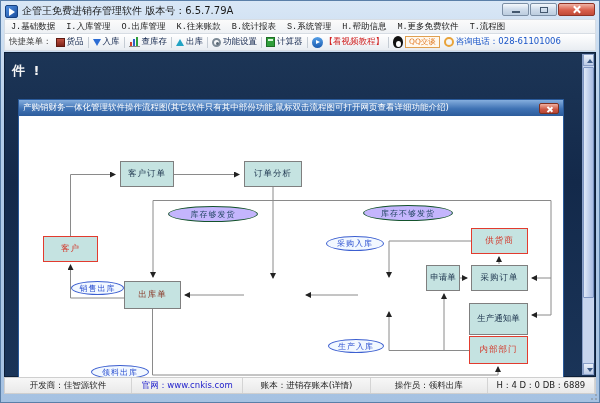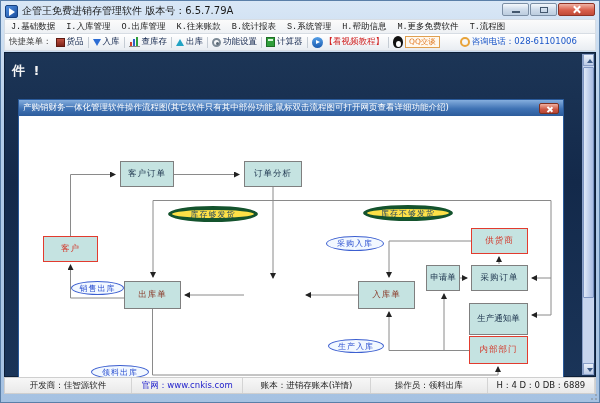--- a/index.html
+++ b/index.html
@@ -49,21 +49,21 @@
   .ic-calc { width:9px; height:10px; background:#2f9e3a; border:1px solid #1d6e26; }
   .ic-calc:after { content:""; position:absolute; left:1px; top:1px; width:5px; height:2px; background:#d8f5d8; }
   .ic-play { width:11px; height:11px; border-radius:50%; background:linear-gradient(#55a0e8,#1b5cb0); }
   .ic-play:after { content:""; position:absolute; left:4px; top:3px; width:0; height:0;
                    border-left:4px solid #fff; border-top:2.5px solid transparent; border-bottom:2.5px solid transparent; }
   .tb-video { color:#d02020; }
   .ic-qq { width:10px; height:12px; background:#111; border-radius:50% 50% 45% 45%; }
   .ic-qq:after { content:""; position:absolute; left:2.5px; top:5px; width:5px; height:6px; background:#fff; border-radius:50%; }
   .qq-badge { font-size:7.5px; color:#e07820; border:1px solid #e0a050; border-radius:0; padding:0 3px; background:#fff8ee; }
   .ic-info { width:10px; height:10px; border-radius:50%; border:2px solid #e8a33a; }
-  .tb-phone { color:#1a56c8;margin-left:16px; }
+  .tb-phone { color:#1a56c8; }
 
   
   .mdi { position:absolute; left:3px; right:3px; top:51px; bottom:25px;
          background:linear-gradient(#1c3556,#13294a 40%,#1a3458); border:1px solid #0d1f38; }
   .marquee { position:absolute; left:7px; top:9px; color:#f5f5f5; font-size:13px; font-weight:bold; letter-spacing:2px; }
 
   
   .scroll { position:absolute; top:1px; bottom:1px; right:1px; width:12px; background:#c7d5ee; border-left:1px solid #8aa0c8; }
   .sc-btn { position:absolute; left:0; width:11px; height:12px; background:linear-gradient(#eaf1fa,#bccbe6); border:1px solid #8aa0c8; }
   .sc-btn.up { top:0; } .sc-btn.down { bottom:0; }
@@ -81,21 +81,21 @@
   .fw-close:before,.fw-close:after { content:""; position:absolute; left:9px; top:2px; width:1.6px; height:7px; background:#fff; }
   .fw-close:before { transform:rotate(45deg);} .fw-close:after { transform:rotate(-45deg);}
   .fw-client { position:relative; width:544px; height:263px; background:#fff; overflow:hidden; }
   .fw-client svg { position:absolute; left:0; top:0; }
 
   .fnode { position:absolute; display:flex; align-items:center; justify-content:center;
            font-size:8.5px; letter-spacing:1px; white-space:nowrap; }
   .box { background:#c5e3e1; border:1px solid #7f7f7f; color:#223a52; }
   .box.red { border:1.5px solid #e23b2e; color:#d43527; }
   .box.brick { color:#8a3a28; }
-  .oval { border-radius:50%; background:#fde047; border:4px solid #14532d; color:#1f4460; font-size:8px; }
+  .oval { border-radius:50%; background:#c4b5fd; border:1px solid #14532d; color:#1f4460; font-size:8px; }
   .oval.blue { background:#f2f8ff; border:1px solid #3c5fd0; color:#2a4fd0; }
 
   
   .statusbar { position:absolute; left:3px; right:3px; bottom:8px; height:17px; background:linear-gradient(#f7f7f7,#e9e9e9);
                border:1px solid #cfcfcf; display:flex; align-items:center; font-size:8.5px; color:#222; }
   .sb-panel { display:flex; align-items:center; justify-content:center; height:100%; border-right:1px solid #d4d4d4; white-space:nowrap; overflow:hidden; }
   .sb-link { color:#2222cc; }
   .sb-dot { width:7px; height:7px; border-radius:50%; background:#1a48c4; }
   .grip { position:absolute; right:1px; bottom:1px; width:10px; height:10px;
           background:
@@ -225,21 +225,20 @@
           </g>
         </svg>
 
         <div class="fnode box" style="left:101px;top:45px;width:54px;height:26px">客户订单</div>
         <div class="fnode box" style="left:225px;top:45px;width:58px;height:26px">订单分析</div>
         <div class="fnode box red" style="left:24px;top:120px;width:55px;height:26px">客户</div>
         <div class="fnode box red" style="left:452px;top:112px;width:57px;height:26px">供货商</div>
         <div class="fnode box" style="left:407px;top:149px;width:34px;height:26px;letter-spacing:0">申请单</div>
         <div class="fnode box" style="left:452px;top:149px;width:57px;height:26px">采购订单</div>
         <div class="fnode box brick" style="left:105px;top:165px;width:57px;height:28px">出库单</div>
-        <div class="fnode box brick" style="left:339px;top:165px;width:57px;height:28px">入库单</div>
         <div class="fnode box" style="left:450px;top:187px;width:59px;height:32px;letter-spacing:0">生产通知单</div>
         <div class="fnode box red" style="left:450px;top:220px;width:59px;height:28px">内部部门</div>
 
         <div class="fnode oval" style="left:149px;top:90px;width:90px;height:16px">库存够发货</div>
         <div class="fnode oval" style="left:344px;top:89px;width:90px;height:16px">库存不够发货</div>
         <div class="fnode oval blue" style="left:307px;top:120px;width:58px;height:15px">采购入库</div>
         <div class="fnode oval blue" style="left:52px;top:165px;width:53px;height:14px">销售出库</div>
         <div class="fnode oval blue" style="left:309px;top:223px;width:56px;height:14px">生产入库</div>
         <div class="fnode oval blue" style="left:72px;top:249px;width:58px;height:14px">领料出库</div>
       </div>

